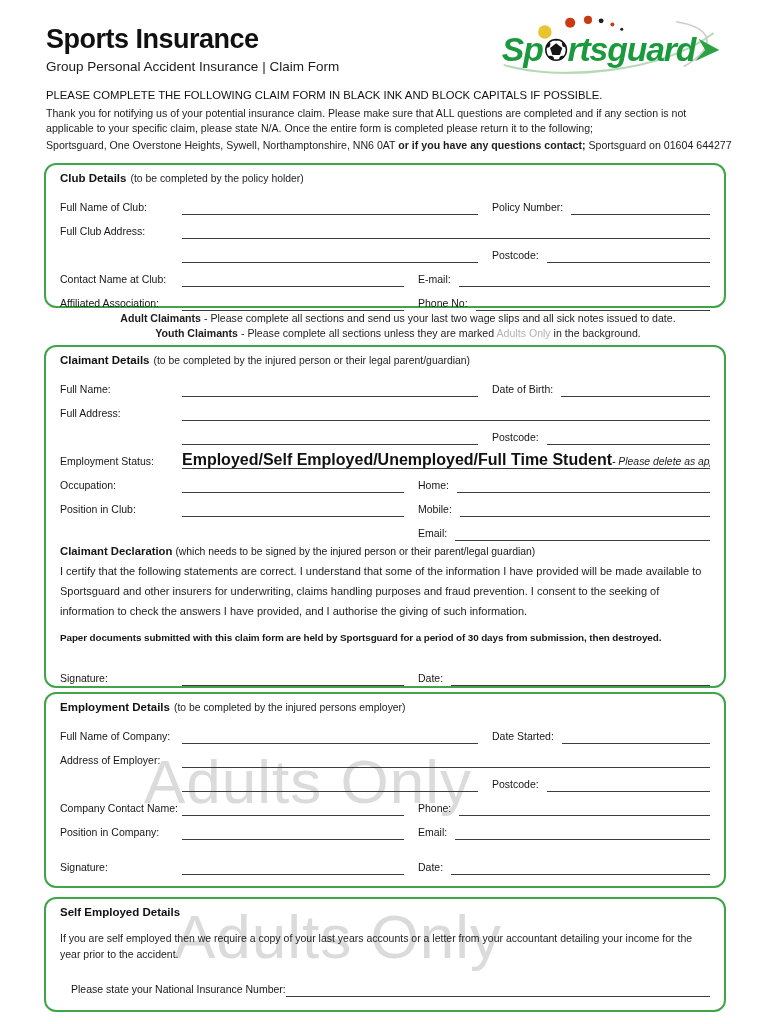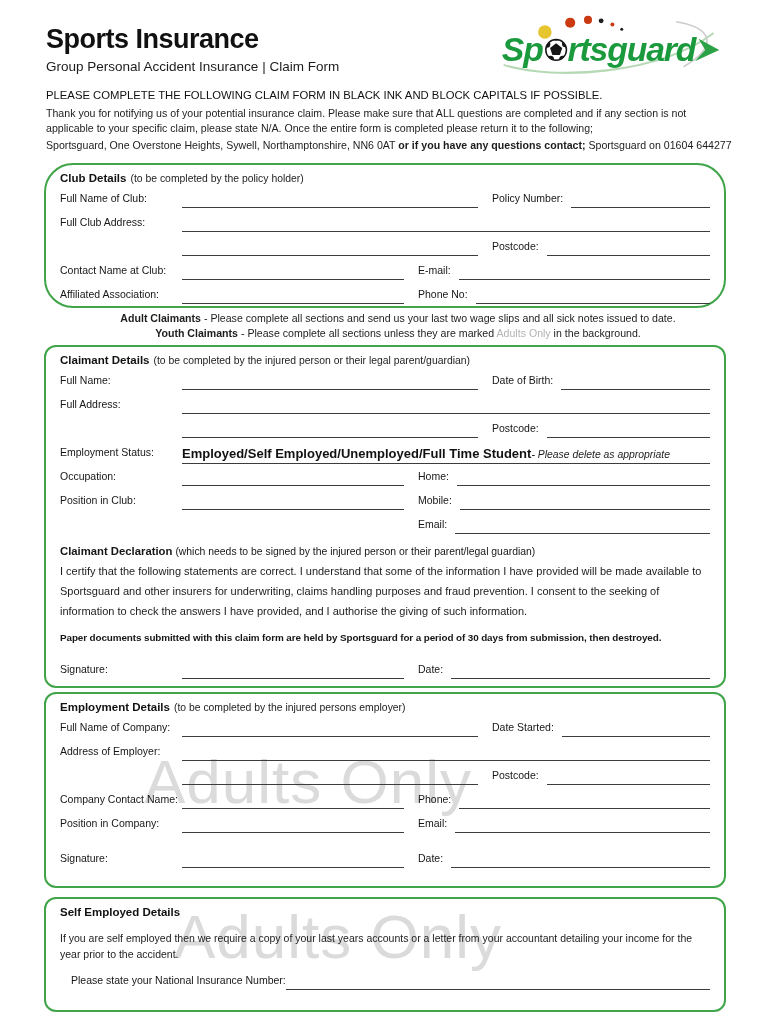--- a/index.html
+++ b/index.html
@@ -17,46 +17,46 @@
   .intro{position:absolute;left:46px;top:106px;width:688px;
          font-size:10.6px;line-height:14.5px;color:#1c1c1c;}
   .addr{position:absolute;left:46px;top:139px;width:700px;font-size:10.6px;
         white-space:nowrap;color:#1c1c1c;}
   .addr b{font-weight:bold;}
 
   
   .box{position:absolute;left:44px;width:682px;box-sizing:border-box;
        border:2.5px solid #3fa548;border-radius:12px;padding:7px 14px 0 14px;
        background:transparent;}
-  .box-club{top:163px;height:145px;border-radius:29px;}
+  .box-club{top:163px;height:145px;}
   .box-claimant{top:345px;height:343px;}
   .box-employment{top:692px;height:196px;}
   .box-self{top:897px;height:115px;}
 
   .sec-title{font-size:11.5px;font-weight:bold;color:#111;height:16px;
              position:relative;z-index:1;}
   .sec-title .hint{font-weight:normal;font-size:10.4px;margin-left:4px;color:#1c1c1c;}
 
   
-  .frow{display:flex;height:23px;position:relative;z-index:1;}
+  .frow{display:flex;align-items:flex-end;height:23px;position:relative;z-index:1;}
   .mt4{margin-top:4px}.mt1{margin-top:1px}.mt12{margin-top:12px}.mt18{margin-top:18px}
   .lab{font-size:10.5px;color:#161616;padding-bottom:2px;white-space:nowrap;}
   .lcol{width:122px;flex:none;}
   .sp-l{width:122px;flex:none;}
   .sp-mid{width:344px;flex:none;}
   .line{border-bottom:1.7px solid #3c3c3c;height:15px;}
   .w296{width:296px;flex:none;}
   .w222{width:222px;flex:none;}
   .fx{flex:1;}
   .rlab{flex:none;padding:0 8px 2px 14px;}
 
   
   .status-wrap{flex:1;display:flex;align-items:baseline;
                border-bottom:1.7px solid #3c3c3c;height:17px;white-space:nowrap;overflow:hidden;}
-  .status-bold{font-size:13px;font-weight:bold;color:#111;}
+  .status-bold{font-size:16px;font-weight:bold;color:#111;}
   .status-note{font-size:10.4px;font-style:italic;color:#1c1c1c;}
 
   
   .notes{position:absolute;left:0;top:311px;width:770px;text-align:center;
          font-size:10.6px;line-height:15px;color:#1c1c1c;padding-left:13px;}
   .notes b{font-weight:bold;}
   .gray-mark{color:#b3b3b3;}
 
   
   .decl-title{margin-top:4px;font-size:11.3px;font-weight:bold;height:16px;

